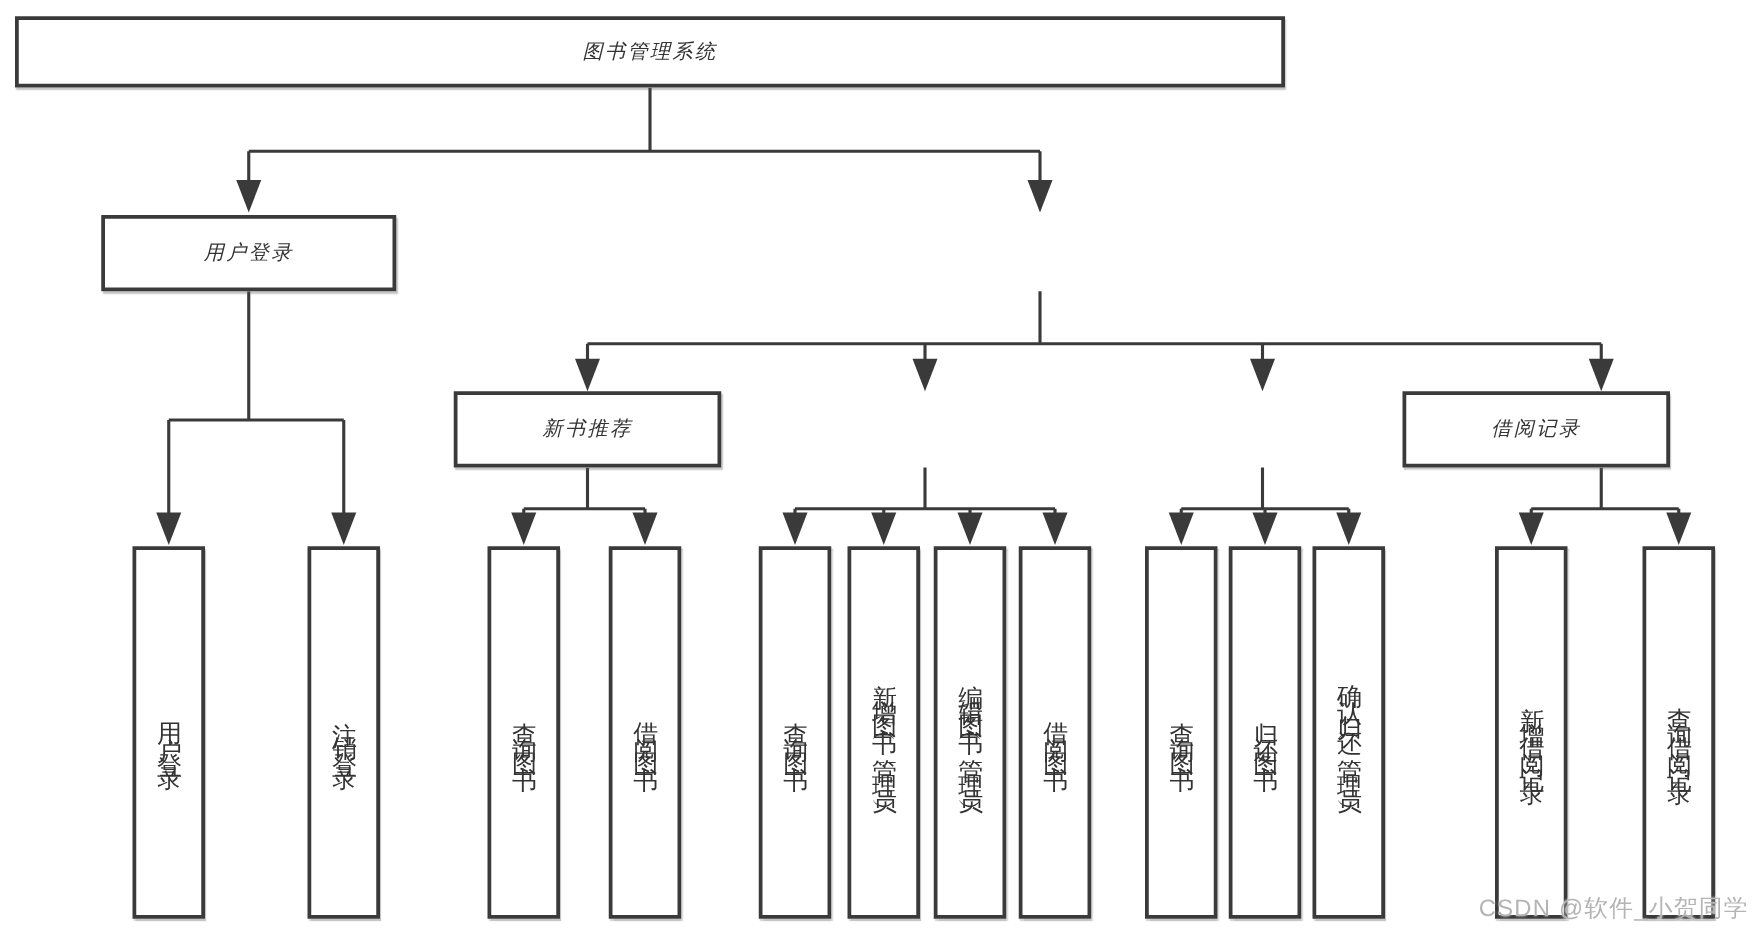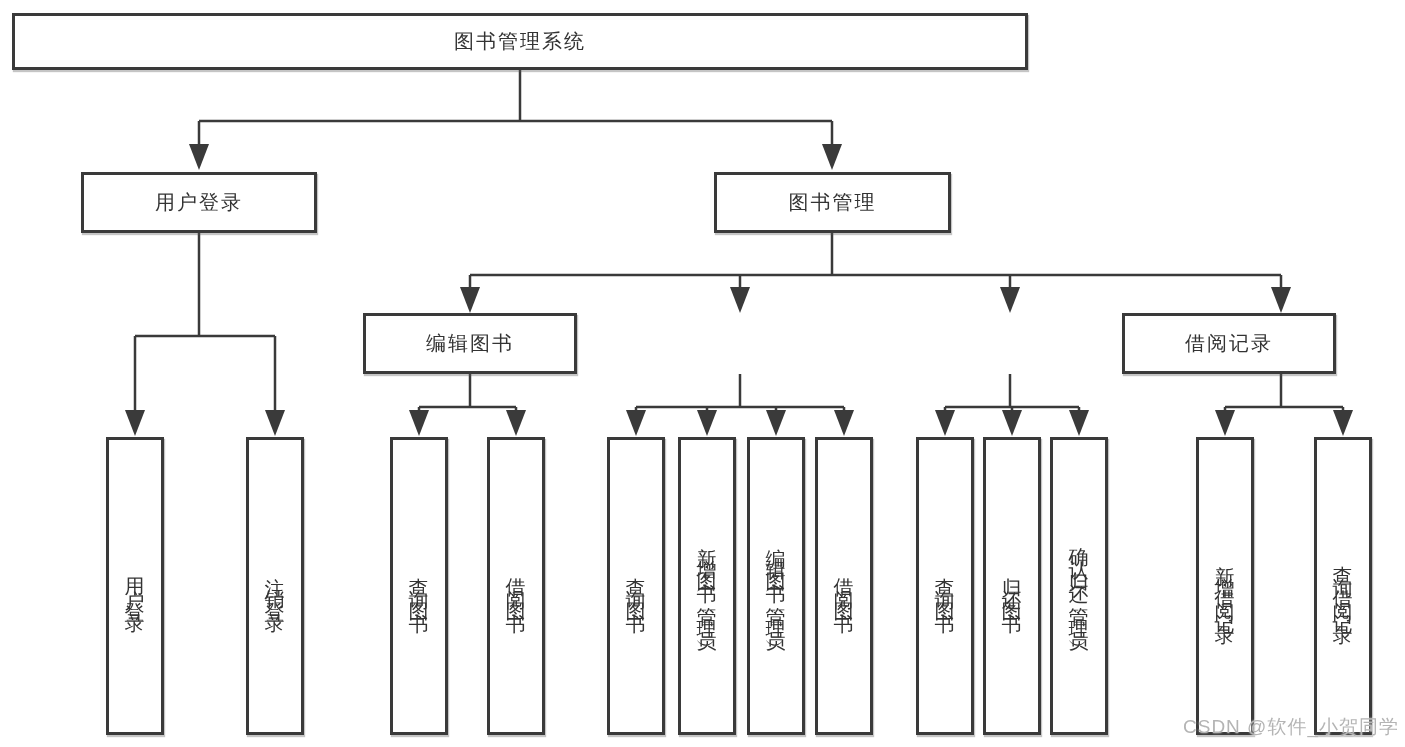--- a/index.html
+++ b/index.html
@@ -23,23 +23,24 @@
     background: #ffffff;
     border: 3px solid #3a3a3a;
     display: flex;
     align-items: center;
     justify-content: center;
     color: #333333;
     z-index: 1;
     box-shadow: 1px 2px 1px rgba(90,90,90,0.35);
   }
   .box.h span {
-    font-size: 20px;
+    font-size: 16px;
     letter-spacing: 2px;
     white-space: nowrap;
+    font-style: italic;
   }
   .box.v span {
     writing-mode: vertical-rl;
     text-orientation: mixed;
     font-size: 20px;
     line-height: 1;
     letter-spacing: 12px;
     white-space: nowrap;
   }
   .watermark {
@@ -119,26 +120,23 @@
     </g>
   </svg>
 
   <div class="box h" style="left:12px; top:13px; width:1016px; height:57px">
     <span>图书管理系统</span>
   </div>
 
   <div class="box h" style="left:81px; top:172px; width:236px; height:61px">
     <span>用户登录</span>
   </div>
-  <div class="box h" style="left:714px; top:172px; width:237px; height:61px">
-    <span>图书管理</span>
-  </div>
 
   <div class="box h" style="left:363px; top:313px; width:214px; height:61px">
-    <span>编辑图书</span>
+    <span>新书推荐</span>
   </div>
   <div class="box h" style="left:1122px; top:313px; width:214px; height:61px">
     <span>借阅记录</span>
   </div>
 
   <div class="box v" style="left:106px; top:437px; width:58px; height:298px">
     <span>用户登录</span>
   </div>
   <div class="box v" style="left:246px; top:437px; width:58px; height:298px">
     <span>注销登录</span>

